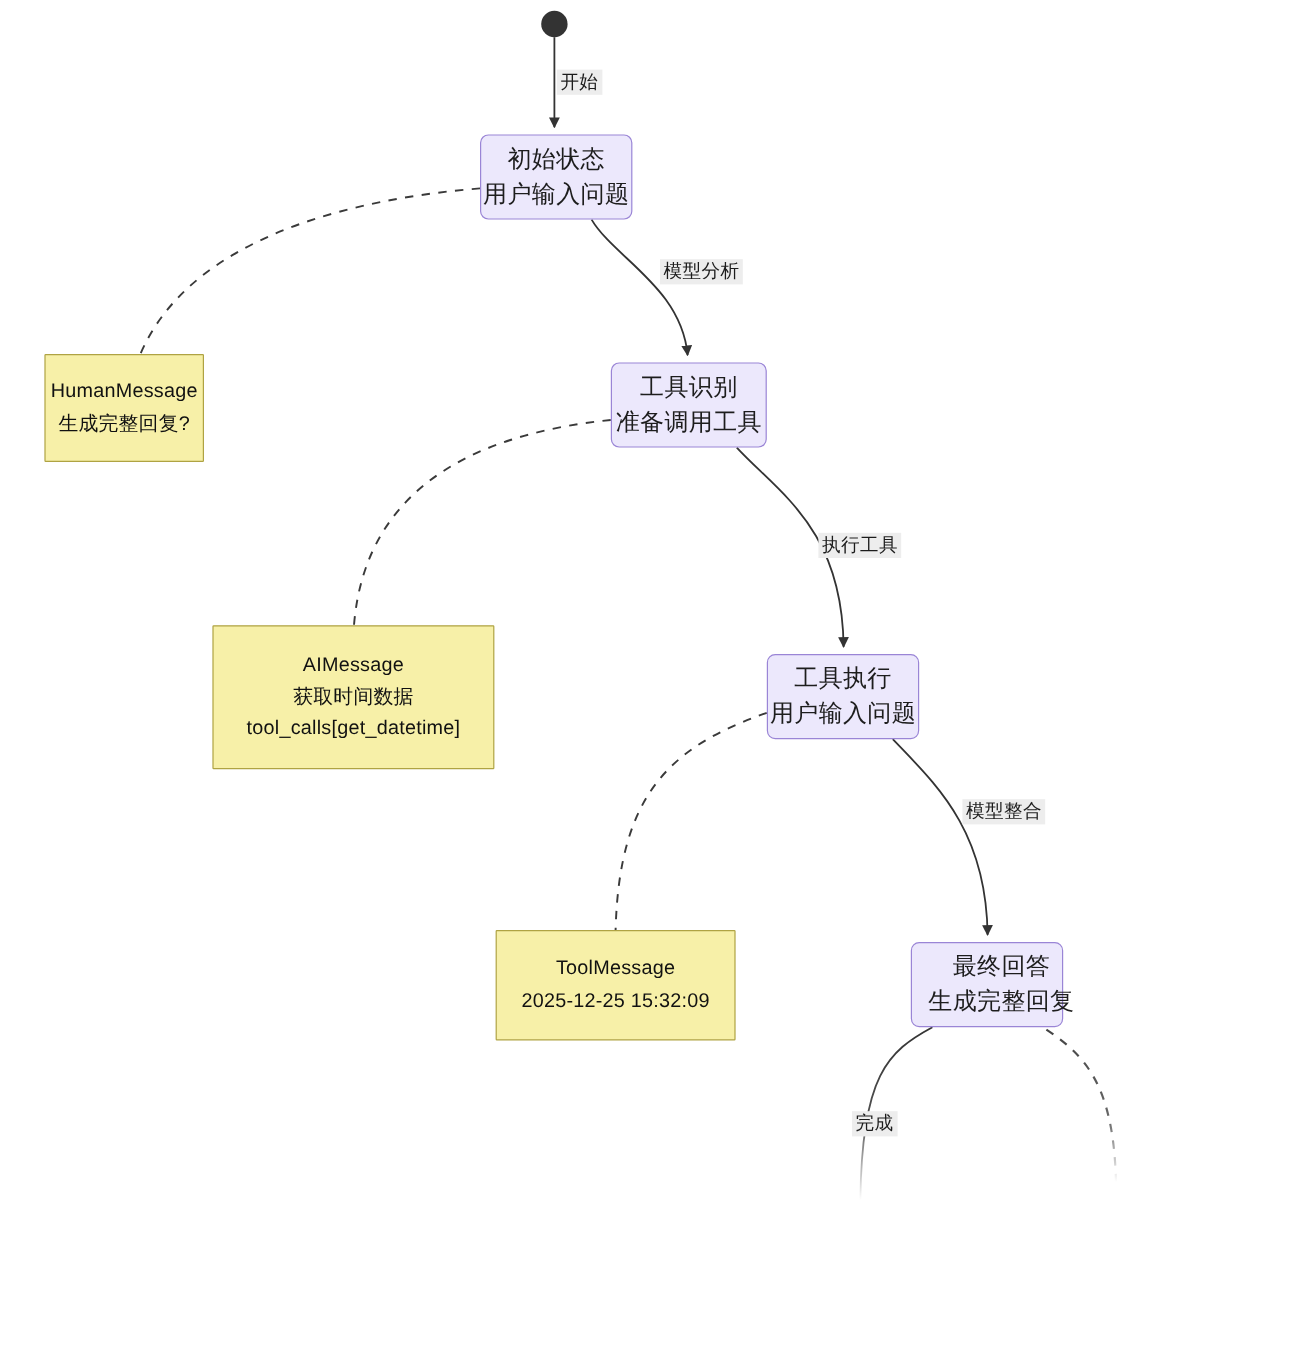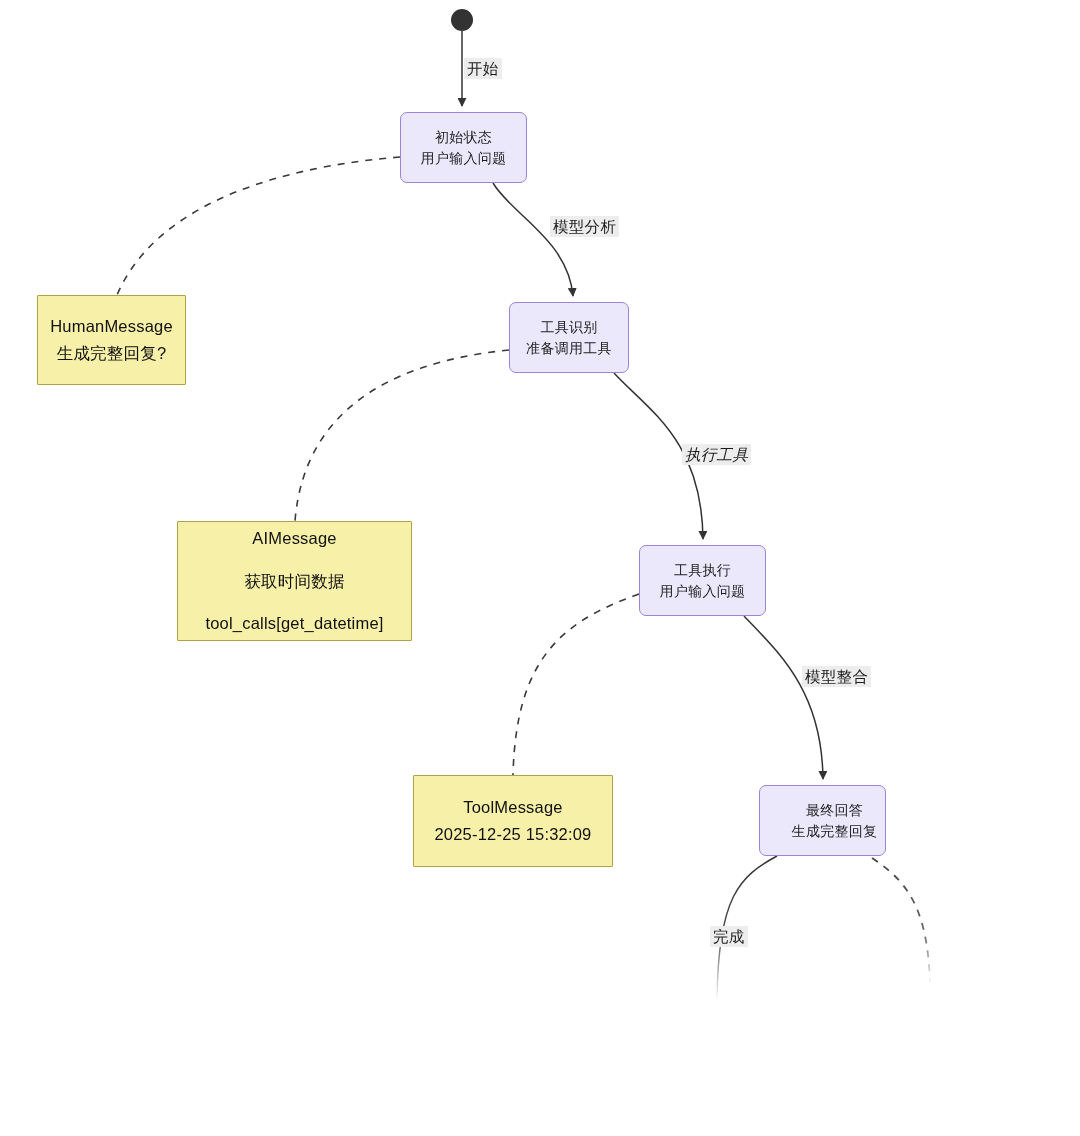--- a/index.html
+++ b/index.html
@@ -29,21 +29,21 @@
     position: absolute;
     box-sizing: border-box;
     background: #ECE8FC;
     border: 1.4px solid #9A85D6;
     border-radius: 7px;
     display: flex;
     flex-direction: column;
     align-items: center;
     justify-content: center;
     color: #1d1d1d;
-    font-size: 14px;
+    font-size: 20px;
     line-height: 1.45;
     text-align: center;
     letter-spacing: 0.3px;
   }
   .state-node .ln { display: block; white-space: nowrap; }
   .note-node {
     position: absolute;
     box-sizing: border-box;
     background: #F7F0A8;
     border: 1.4px solid #AFA343;
@@ -117,50 +117,50 @@
     <path d="M 639 594 C 560 622, 516 660, 513 775" fill="none" stroke="#3a3a3a" stroke-width="1.6" stroke-dasharray="7 7"></path>
   </svg>
 
   <div class="start-dot" style="left:451px; top:9px; width:22px; height:22px;"></div>
 
   <div class="state-node" style="left:400px; top:112px; width:127px; height:71px;">
     <span class="ln">初始状态</span>
     <span class="ln">用户输入问题</span>
   </div>
 
-  <div class="state-node" style="left:509px; top:302px; width:120px; height:71px;">
+  <div class="state-node" style="left:509px; top:302px; width:130px; height:71px;">
     <span class="ln">工具识别</span>
     <span class="ln">准备调用工具</span>
   </div>
 
   <div class="state-node" style="left:639px; top:545px; width:127px; height:71px;">
     <span class="ln">工具执行</span>
     <span class="ln">用户输入问题</span>
   </div>
 
   <div class="state-node" style="left:759px; top:785px; width:127px; height:71px;padding-left:24px;">
     <span class="ln">最终回答</span>
     <span class="ln">生成完整回复</span>
   </div>
 
-  <div class="note-node" style="left:37px; top:295px; width:149px; height:90px;">
+  <div class="note-node" style="left:37px; top:295px; width:133px; height:90px;">
     <span class="ln">HumanMessage</span>
     <span class="ln">生成完整回复?</span>
   </div>
 
-  <div class="note-node" style="left:177px; top:521px; width:235px; height:120px;gap:16px;">
+  <div class="note-node" style="left:177px; top:521px; width:235px; height:120px;">
     <span class="ln">AIMessage</span>
     <span class="ln">获取时间数据</span>
     <span class="ln">tool_calls[get_datetime]</span>
   </div>
 
   <div class="note-node" style="left:413px; top:775px; width:200px; height:92px;align-items:center;">
     <span class="ln">ToolMessage</span>
     <span class="ln">2025-12-25 15:32:09</span>
   </div>
 
   <div class="edge-label" style="left:444px; top:58px;">开始</div>
   <div class="edge-label" style="left:530px; top:216px;">模型分析</div>
-  <div class="edge-label" style="left:662px; top:444px;font-style:italic;">执行工具</div>
+  <div class="edge-label" style="left:662px; top:444px;">执行工具</div>
   <div class="edge-label" style="left:782px; top:666px;">模型整合</div>
   <div class="edge-label" style="left:690px; top:926px;">完成</div>
 
 </div>
 
 </body></html>

